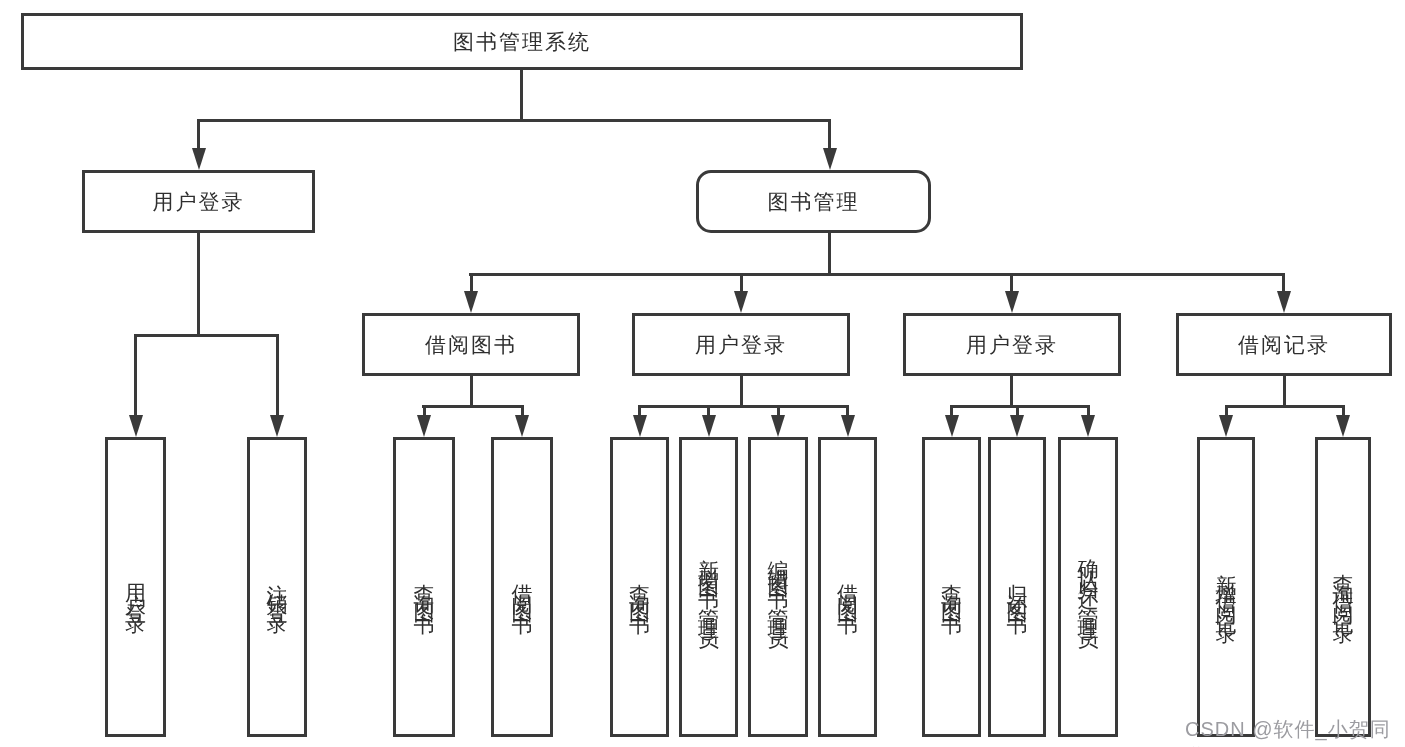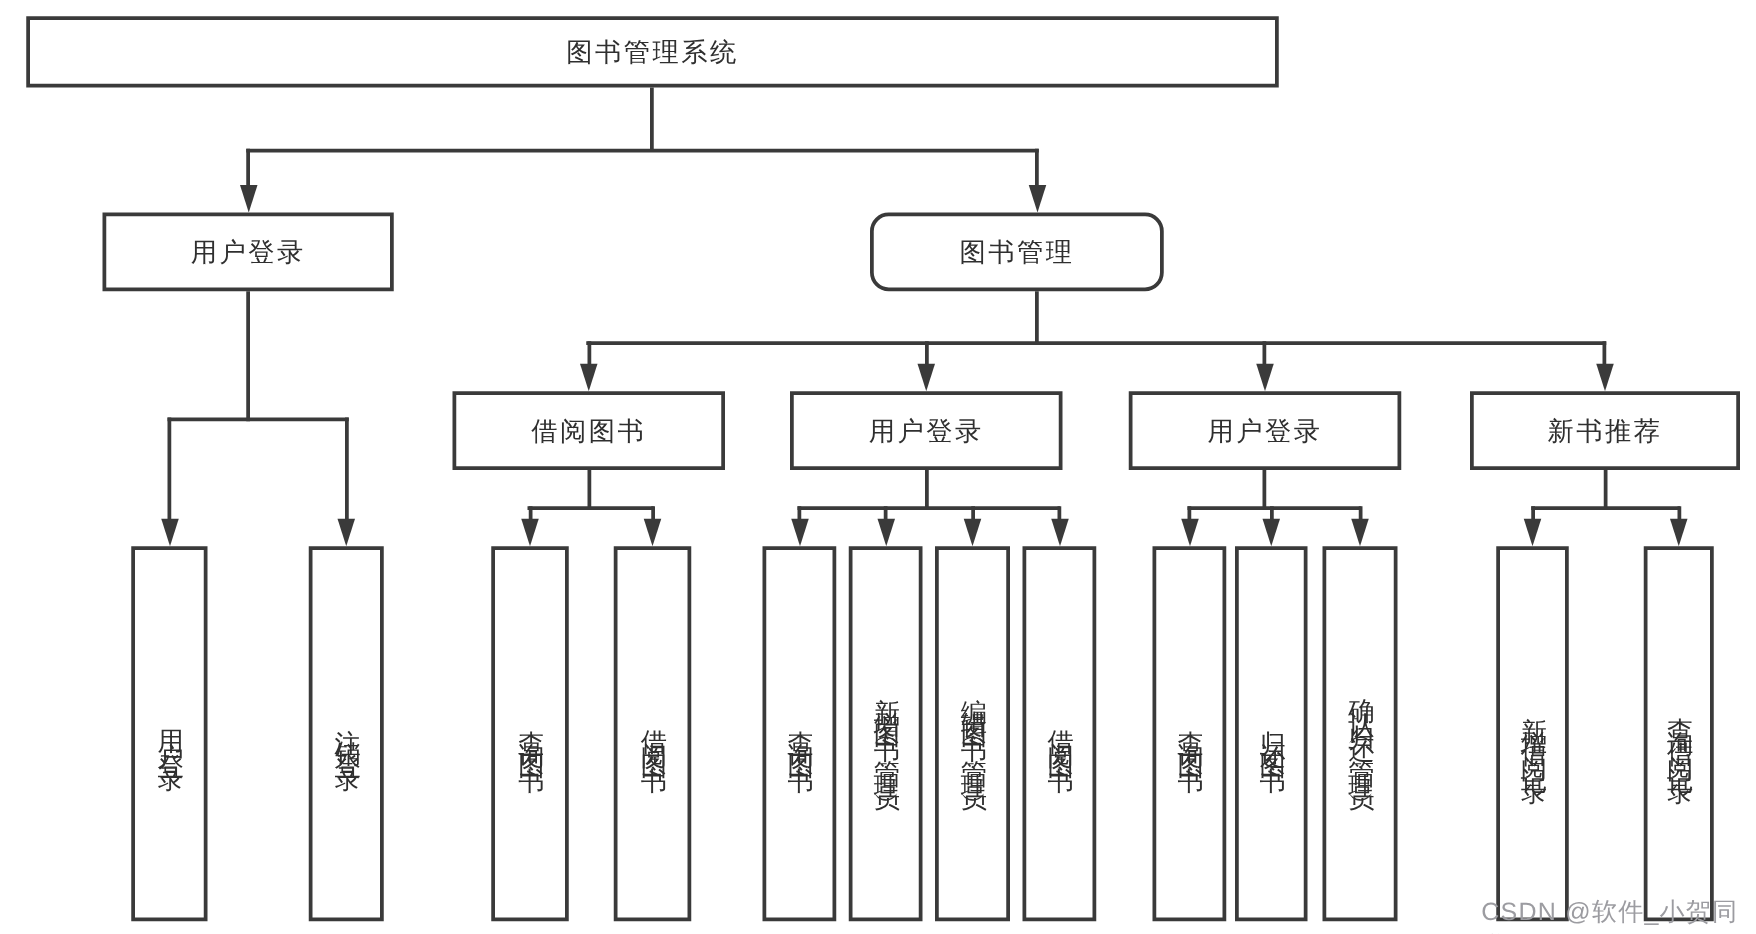--- a/index.html
+++ b/index.html
@@ -92,21 +92,21 @@
   <div class="box" style="left:362px;top:313px;width:218px;height:63px;">
     <span>借阅图书</span>
   </div>
   <div class="box" style="left:632px;top:313px;width:218px;height:63px;">
     <span>用户登录</span>
   </div>
   <div class="box" style="left:903px;top:313px;width:218px;height:63px;">
     <span>用户登录</span>
   </div>
   <div class="box" style="left:1176px;top:313px;width:216px;height:63px;">
-    <span>新书推荐</span>
+    <span>借阅记录</span>
   </div>
 
   <div class="vline" style="left:470px;top:376px;height:32px;"></div>
   <div class="hline" style="left:422px;top:405px;width:101px;"></div>
   <div class="vline" style="left:423px;top:405px;height:12px;"></div>
   <div class="arrow" style="left:417px;top:415px;"></div>
   <div class="vline" style="left:521px;top:405px;height:12px;"></div>
   <div class="arrow" style="left:515px;top:415px;"></div>
 
   <div class="vline" style="left:740px;top:376px;height:32px;"></div>

